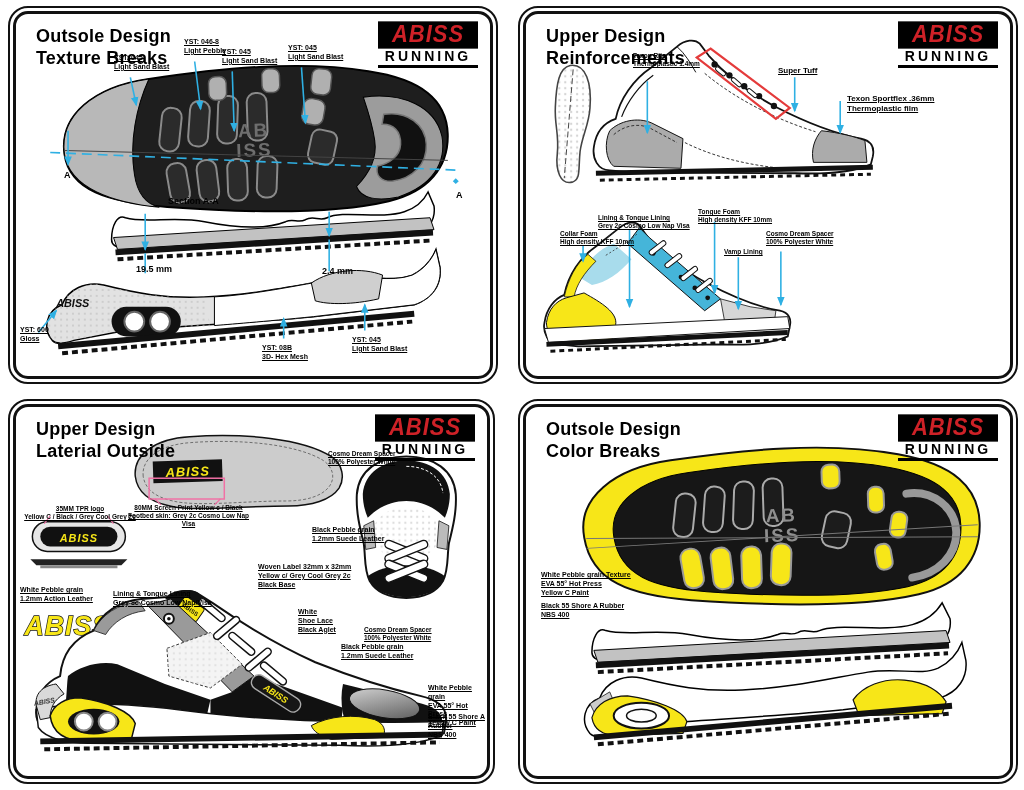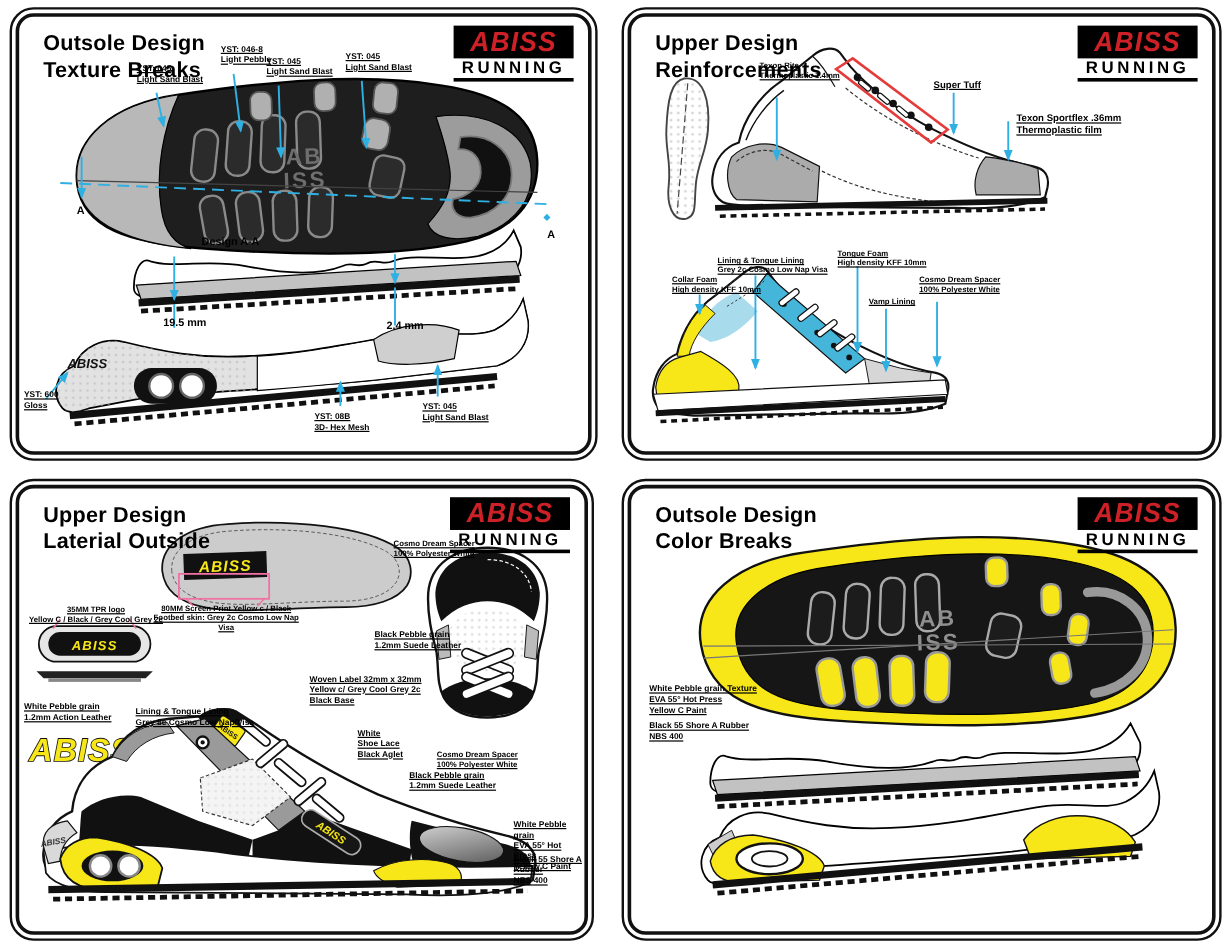--- a/index.html
+++ b/index.html
@@ -111,21 +111,21 @@
   <div class="ann" style="left:98px; top:40px;">YST: 045
 Light Sand Blast</div>
   <div class="ann" style="left:168px; top:24px;">YST: 046-8
 Light Pebble</div>
   <div class="ann" style="left:206px; top:34px;">YST: 045
 Light Sand Blast</div>
   <div class="ann" style="left:272px; top:30px;">YST: 045
 Light Sand Blast</div>
   <div class="amark" style="left:48px; top:156px;">A</div>
   <div class="amark" style="left:440px; top:176px;">A</div>
-  <div class="section-label" style="left:152px; top:182px;">Design A-A</div>
+  <div class="section-label" style="left:152px; top:182px;">Section A-A</div>
   <div class="dim-label" style="left:120px; top:250px;">19.5 mm</div>
   <div class="dim-label" style="left:306px; top:252px;">2.4 mm</div>
   <div class="ann" style="left:4px; top:312px;">YST: 600
 Gloss</div>
   <div class="ann" style="left:246px; top:330px;">YST: 08B
 3D- Hex Mesh</div>
   <div class="ann" style="left:336px; top:322px;">YST: 045
 Light Sand Blast</div>
  </div>
 </div>

